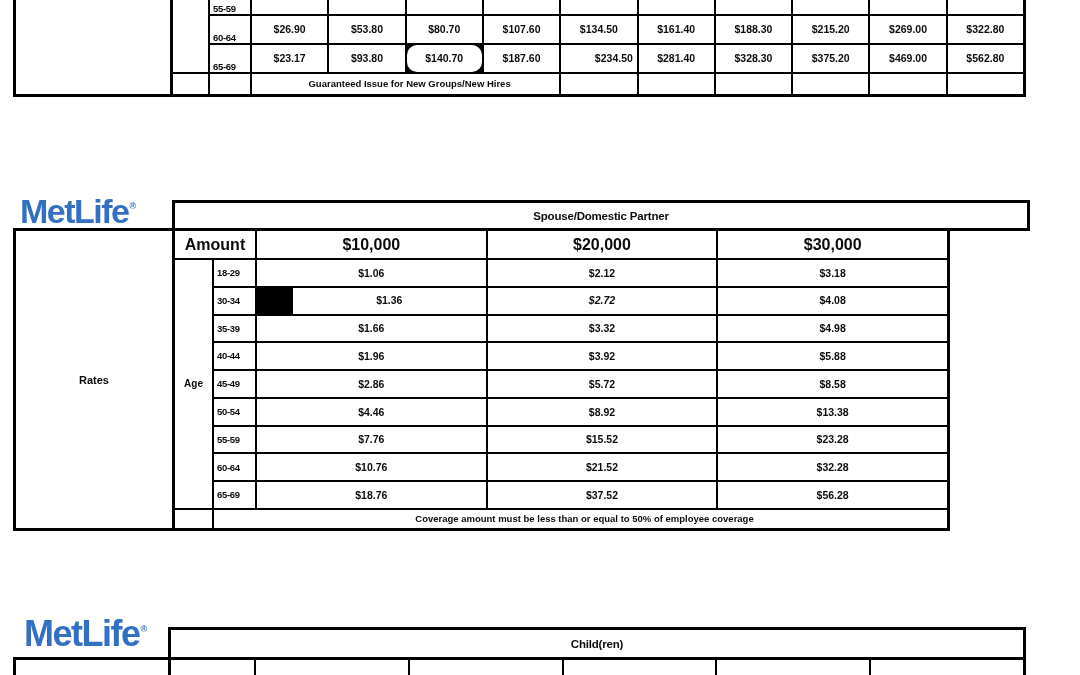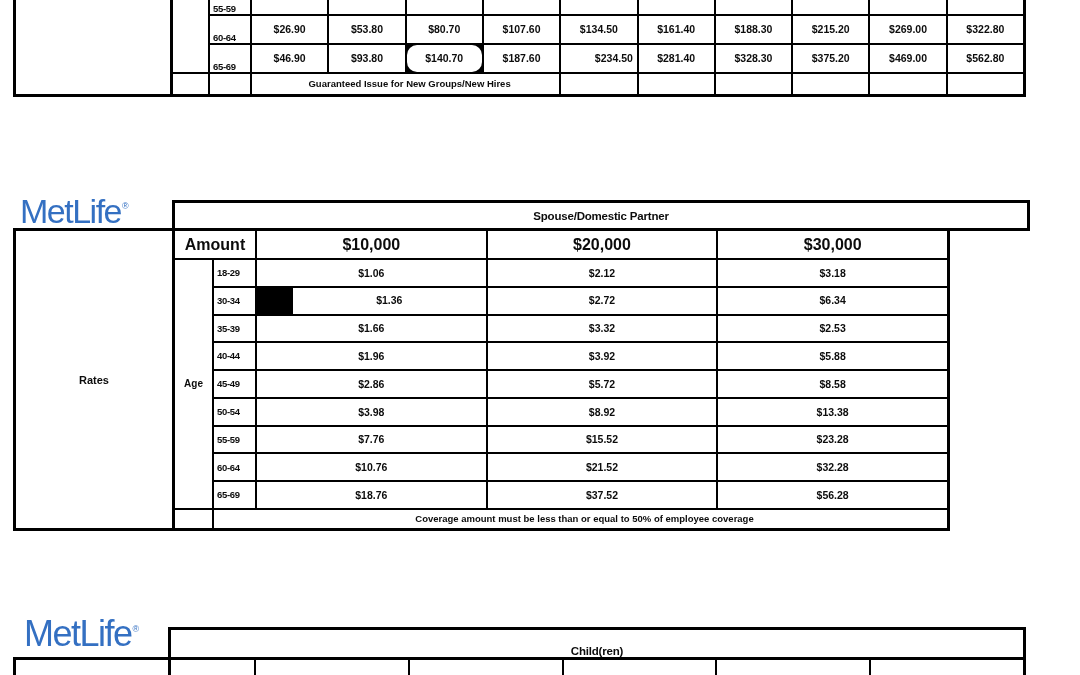--- a/index.html
+++ b/index.html
@@ -29,21 +29,21 @@
     display:flex; align-items:center; justify-content:center;
     font-weight:bold; font-size:11px;
   }
   .titlebox {
     position:absolute; background:#fff; border:3px solid #000;
     display:flex; align-items:center; justify-content:center;
     font-weight:bold; font-size:11.5px; letter-spacing:-0.2px;
   }
 
   .logo {
-    position:absolute; font-weight:normal; letter-spacing:-1.5px;
+    position:absolute; font-weight:bold; letter-spacing:-1.5px;
     font-family:"Liberation Sans", sans-serif; line-height:1;
   }
   .logo sup { font-size:9px; letter-spacing:0; vertical-align:14px; margin-left:1px; }
 </style>
 </head>
 <body>
 
 <div class="sheet">
 
   <div class="lbox" style="left:13px; top:-10px; width:160px; height:107px;"></div>
@@ -68,21 +68,21 @@
       <div class="cell val" style="grid-area: 2 / 4;">$53.80</div>
       <div class="cell val" style="grid-area: 2 / 5;">$80.70</div>
       <div class="cell val" style="grid-area: 2 / 6;">$107.60</div>
       <div class="cell val" style="grid-area: 2 / 7;">$134.50</div>
       <div class="cell val" style="grid-area: 2 / 8;">$161.40</div>
       <div class="cell val" style="grid-area: 2 / 9;">$188.30</div>
       <div class="cell val" style="grid-area: 2 / 10;">$215.20</div>
       <div class="cell val" style="grid-area: 2 / 11;">$269.00</div>
       <div class="cell val" style="grid-area: 2 / 12;">$322.80</div>
       <div class="cell agecell agecell-b" style="grid-area: 3 / 2;">65-69</div>
-      <div class="cell val" style="grid-area: 3 / 3;">$46.90</div>
+      <div class="cell val" style="grid-area: 3 / 3;">$23.17</div>
       <div class="cell val" style="grid-area: 3 / 4;">$93.80</div>
       <div class="cell val" style="grid-area: 3 / 5; border-radius: 10px;">$140.70</div>
       <div class="cell val" style="grid-area: 3 / 6;">$187.60</div>
       <div class="cell val" style="grid-area: 3 / 7; padding-left: 30px;">$234.50</div>
       <div class="cell val" style="grid-area: 3 / 8;">$281.40</div>
       <div class="cell val" style="grid-area: 3 / 9;">$328.30</div>
       <div class="cell val" style="grid-area: 3 / 10;">$375.20</div>
       <div class="cell val" style="grid-area: 3 / 11;">$469.00</div>
       <div class="cell val" style="grid-area: 3 / 12;">$562.80</div>
       <div class="cell" style="grid-area: 4 / 1;"></div>
@@ -115,36 +115,36 @@
       <div class="cell hdr" style="grid-area: 1 / 3;">$10,000</div>
       <div class="cell hdr" style="grid-area: 1 / 4;">$20,000</div>
       <div class="cell hdr" style="grid-area: 1 / 5;">$30,000</div>
       <div class="cell agehdr" style="grid-area: 2 / 1 / span 9;">Age</div>
       <div class="cell agecell" style="grid-area: 2 / 2;">18-29</div>
       <div class="cell val" style="grid-area: 2 / 3;">$1.06</div>
       <div class="cell val" style="grid-area: 2 / 4;">$2.12</div>
       <div class="cell val" style="grid-area: 2 / 5;">$3.18</div>
       <div class="cell agecell" style="grid-area: 3 / 2; text-align: right;">30-34</div>
       <div class="cell val" style="grid-area: 3 / 3; margin-left: 36px;">$1.36</div>
-      <div class="cell val" style="grid-area: 3 / 4;">$2.72</div>
-      <div class="cell val" style="grid-area: 3 / 5;">$6.34</div>
+      <div class="cell val" style="grid-area: 3 / 4; font-style: italic;">$2.72</div>
+      <div class="cell val" style="grid-area: 3 / 5;">$4.08</div>
       <div class="cell agecell" style="grid-area: 4 / 2;">35-39</div>
       <div class="cell val" style="grid-area: 4 / 3;">$1.66</div>
       <div class="cell val" style="grid-area: 4 / 4;">$3.32</div>
-      <div class="cell val" style="grid-area: 4 / 5;">$2.53</div>
+      <div class="cell val" style="grid-area: 4 / 5;">$4.98</div>
       <div class="cell agecell" style="grid-area: 5 / 2;">40-44</div>
       <div class="cell val" style="grid-area: 5 / 3;">$1.96</div>
       <div class="cell val" style="grid-area: 5 / 4;">$3.92</div>
       <div class="cell val" style="grid-area: 5 / 5;">$5.88</div>
       <div class="cell agecell" style="grid-area: 6 / 2;">45-49</div>
       <div class="cell val" style="grid-area: 6 / 3;">$2.86</div>
       <div class="cell val" style="grid-area: 6 / 4;">$5.72</div>
       <div class="cell val" style="grid-area: 6 / 5;">$8.58</div>
       <div class="cell agecell" style="grid-area: 7 / 2;">50-54</div>
-      <div class="cell val" style="grid-area: 7 / 3;">$3.98</div>
+      <div class="cell val" style="grid-area: 7 / 3;">$4.46</div>
       <div class="cell val" style="grid-area: 7 / 4;">$8.92</div>
       <div class="cell val" style="grid-area: 7 / 5;">$13.38</div>
       <div class="cell agecell" style="grid-area: 8 / 2;">55-59</div>
       <div class="cell val" style="grid-area: 8 / 3;">$7.76</div>
       <div class="cell val" style="grid-area: 8 / 4;">$15.52</div>
       <div class="cell val" style="grid-area: 8 / 5;">$23.28</div>
       <div class="cell agecell" style="grid-area: 9 / 2;">60-64</div>
       <div class="cell val" style="grid-area: 9 / 3;">$10.76</div>
       <div class="cell val" style="grid-area: 9 / 4;">$21.52</div>
       <div class="cell val" style="grid-area: 9 / 5;">$32.28</div>
@@ -153,21 +153,21 @@
       <div class="cell val" style="grid-area: 10 / 4;">$37.52</div>
       <div class="cell val" style="grid-area: 10 / 5;">$56.28</div>
       <div class="cell" style="grid-area: 11 / 1;"></div>
       <div class="cell note" style="grid-area: 11 / 2 / auto / span 4;">Coverage amount must be less than or equal to 50% of employee coverage</div>
     </div>
 
   <div class="logo" style="left: 24px; top: 616px; font-size: 36px; color: rgb(52, 112, 194);">
     <span>MetLife</span><sup>®</sup>
   </div>
 
-  <div class="titlebox" style="left:168px; top:627px; width:858px; height:48px;">
+  <div class="titlebox" style="left:168px; top:627px; width:858px; height:33px;">
     <span>Child(ren)</span>
   </div>
 
   <div class="lbox" style="left:13px; top:657px; width:158px; height:40px;"></div>
 
   <div class="tgrid" id="child-grid" style="left:168px; top:657px; width:858px; height:40px;
               grid-template-columns:83px repeat(5, 1fr);
               grid-template-rows:1fr;">
       <div class="cell" style="grid-area: 1 / 1;"></div>
       <div class="cell" style="grid-area: 1 / 2;"></div>

